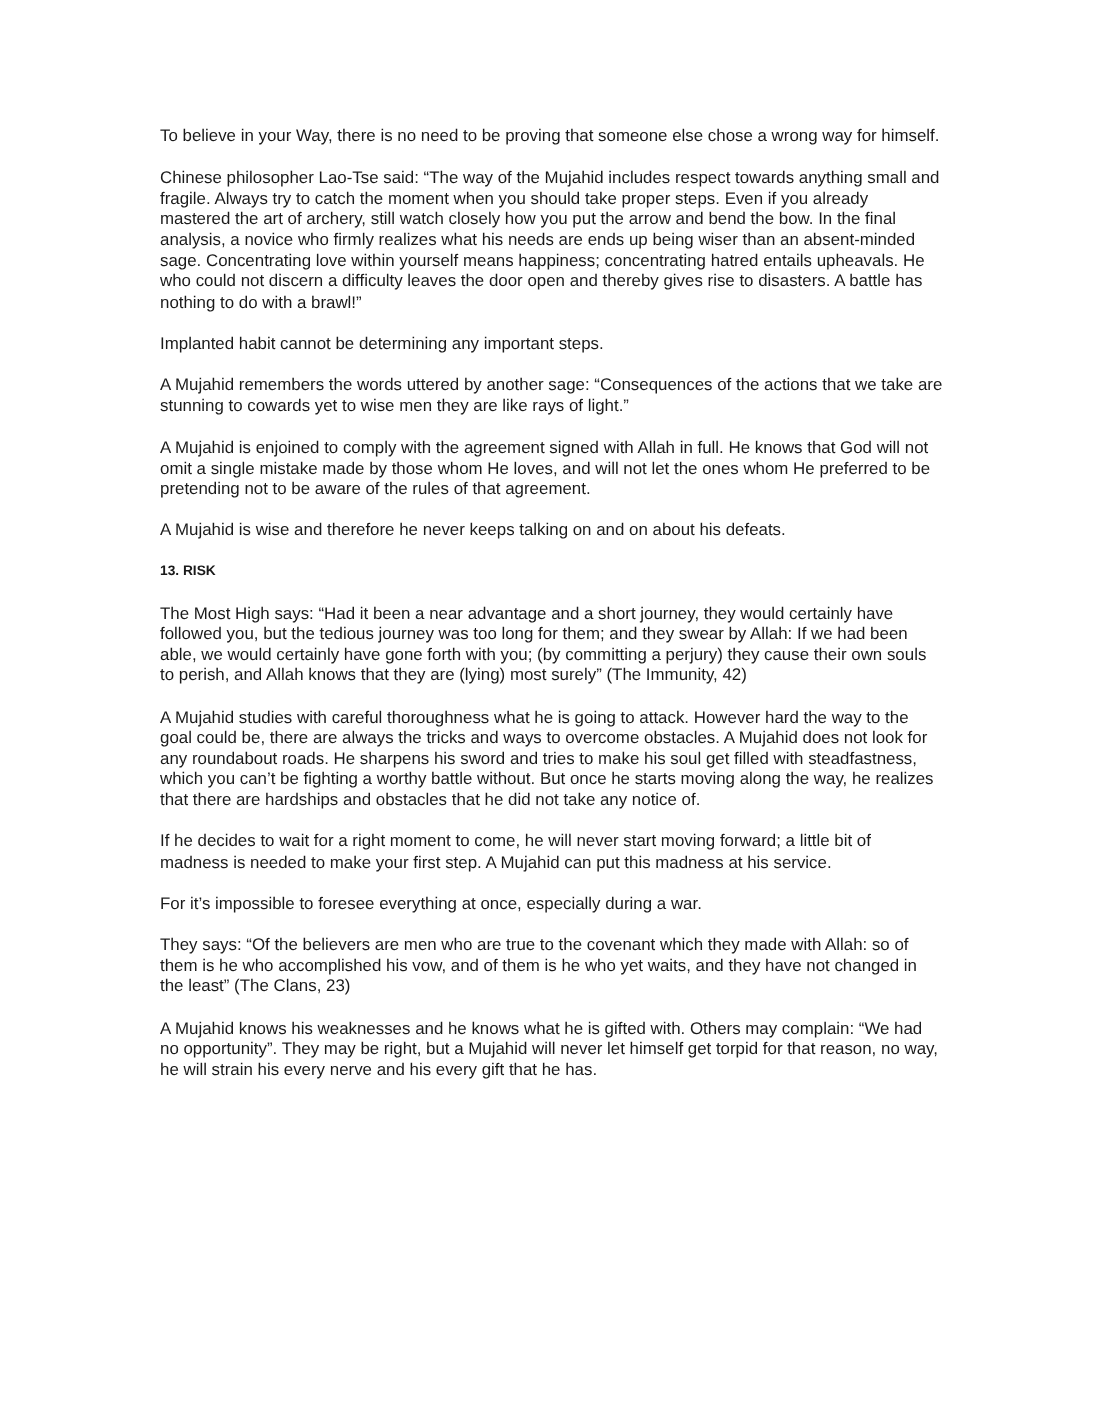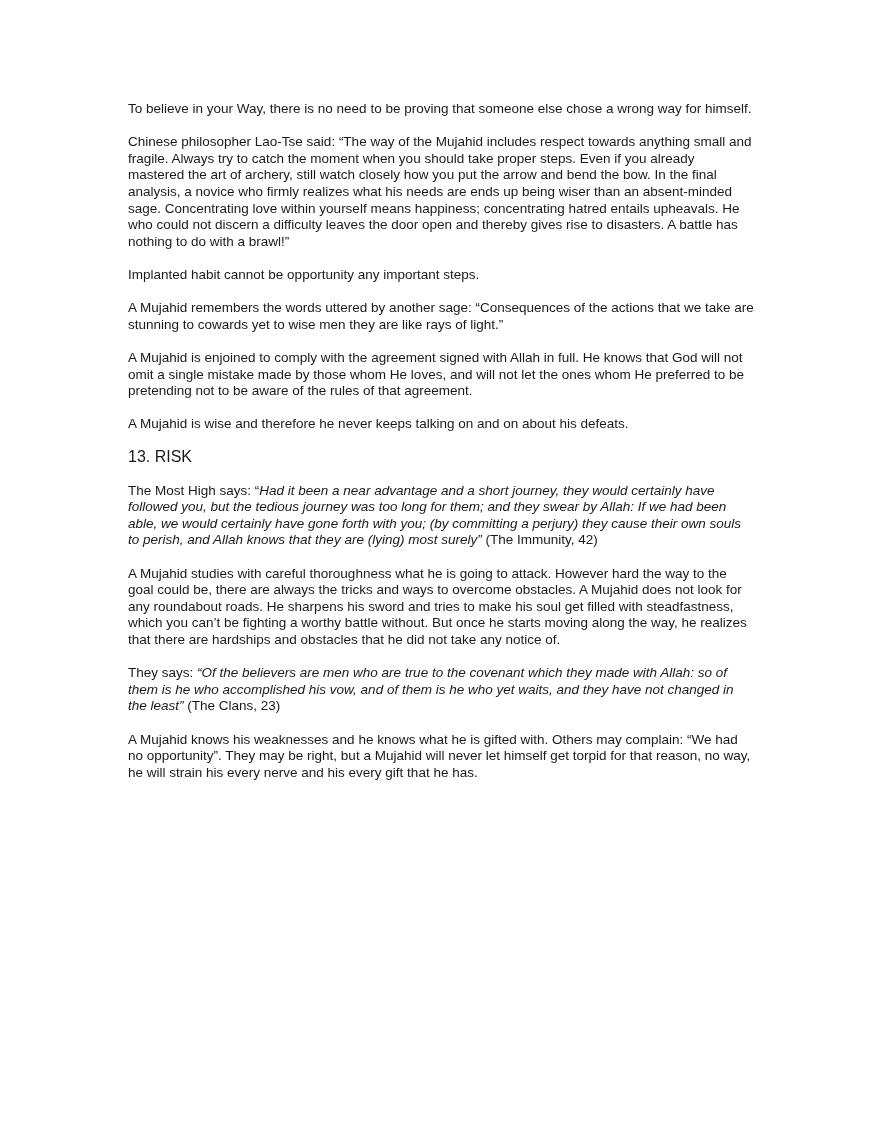--- a/index.html
+++ b/index.html
@@ -22,59 +22,60 @@
     top: 101px;
     width: 626px;
     font-size: 13.5px;
     line-height: 16.6px;
     text-align: left;
   }
   .content p {
     margin: 0 0 16.6px 0;
   }
   .heading {
-    font-size: 16px;
+    font-size: 11px;
     line-height: 16.6px;
-    font-weight: normal;
+    font-weight: bold;
     margin: 33.2px 0 16.6px 0;
   }
   .quote-italic {
-    font-style: italic;
   }
   .quote-ref {
     font-weight: normal;
     font-style: normal;
   }
 </style>
 </head>
 <body>
 
 <div class="page">
   <div class="content">
 
     <p>To believe in your Way, there is no need to be proving that someone else chose a wrong way for himself.</p>
 
     <p>Chinese philosopher Lao-Tse said: “The way of the Mujahid includes respect towards anything small and fragile. Always try to catch the moment when you should take proper steps. Even if you already mastered the art of archery, still watch closely how you put the arrow and bend the bow. In the final analysis, a novice who firmly realizes what his needs are ends up being wiser than an absent-minded sage. Concentrating love within yourself means happiness; concentrating hatred entails upheavals. He who could not discern a difficulty leaves the door open and thereby gives rise to disasters. A battle has nothing to do with a brawl!”</p>
 
-    <p>Implanted habit cannot be opportunity any important steps.</p>
+    <p>Implanted habit cannot be determining any important steps.</p>
 
     <p>A Mujahid remembers the words uttered by another sage: “Consequences of the actions that we take are stunning to cowards yet to wise men they are like rays of light.”</p>
 
 
     <p>A Mujahid is enjoined to comply with the agreement signed with Allah in full. He knows that God will not omit a single mistake made by those whom He loves, and will not let the ones whom He preferred to be pretending not to be aware of the rules of that agreement.</p>
 
     <p>A Mujahid is wise and therefore he never keeps talking on and on about his defeats.</p>
 
     <p class="heading">13. RISK</p>
 
     <p><span>The Most High says: “</span><span class="quote-italic">Had it been a near advantage and a short journey, they would certainly have followed you, but the tedious journey was too long for them; and they swear by Allah: If we had been able, we would certainly have gone forth with you; (by committing a perjury) they cause their own souls to perish, and Allah knows that they are (lying) most surely”</span> <span class="quote-ref">(The Immunity, 42)</span></p>
 
     <p>A Mujahid studies with careful thoroughness what he is going to attack. However hard the way to the goal could be, there are always the tricks and ways to overcome obstacles. A Mujahid does not look for any roundabout roads. He sharpens his sword and tries to make his soul get filled with steadfastness, which you can’t be fighting a worthy battle without. But once he starts moving along the way, he realizes that there are hardships and obstacles that he did not take any notice of.</p>
 
+    <p>If he decides to wait for a right moment to come, he will never start moving forward; a little bit of madness is needed to make your first step. A Mujahid can put this madness at his service.</p>
 
+    <p>For it’s impossible to foresee everything at once, especially during a war.</p>
 
 
     <p><span>They says: </span><span class="quote-italic">“Of the believers are men who are true to the covenant which they made with Allah: so of them is he who accomplished his vow, and of them is he who yet waits, and they have not changed in the least”</span> <span class="quote-ref">(The Clans, 23)</span></p>
 
     <p>A Mujahid knows his weaknesses and he knows what he is gifted with. Others may complain: “We had no opportunity”. They may be right, but a Mujahid will never let himself get torpid for that reason, no way, he will strain his every nerve and his every gift that he has.</p>
 
   </div>
 </div>
 
 </body></html>

